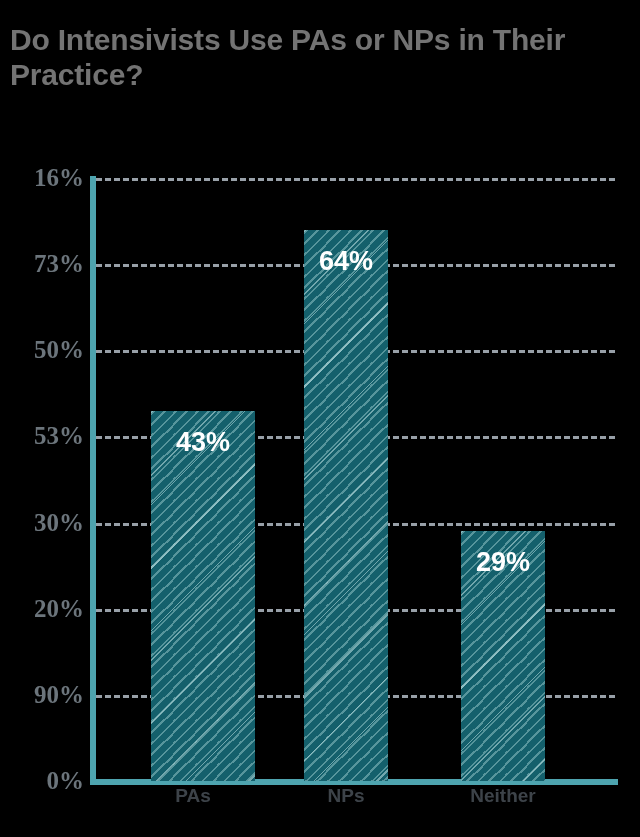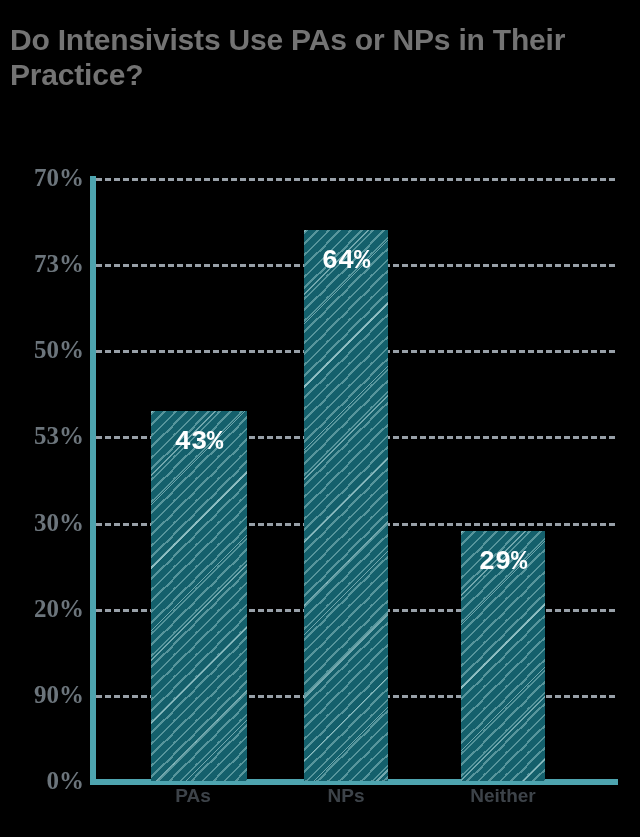--- a/index.html
+++ b/index.html
@@ -132,21 +132,21 @@
         transparent 2px, transparent 22px);
     pointer-events: none;
   }
 
   .bar-value {
     position: absolute;
     left: 0;
     width: 100%;
     text-align: center;
     color: #ffffff;
-    font-family: Liberation Mono, monospace;
+    font-family: Liberation Sans, sans-serif;
     font-size: 27px;
     font-weight: bold;
     line-height: 1;
     z-index: 3;
   }
 
   .x-label {
     position: absolute;
     top: 786px;
     text-align: center;
@@ -190,29 +190,29 @@
       <div class="y-tick-wrap" style="top: 436.429px;">
         <div class="y-tick" style="top: -13px;">53%</div>
       </div>
       <div class="y-tick-wrap" style="top: 350.286px;">
         <div class="y-tick" style="top: -13px;">50%</div>
       </div>
       <div class="y-tick-wrap" style="top: 264.143px;">
         <div class="y-tick" style="top: -13px;">73%</div>
       </div>
       <div class="y-tick-wrap" style="top: 178px;">
-        <div class="y-tick" style="top: -13px;">70%</div>
+        <div class="y-tick" style="top: -13px;">16%</div>
       </div>
     </div>
 
   <div class="y-axis-line"></div>
   <div class="x-axis-line"></div>
 
   <div id="bars">
-      <div class="bar" style="left: 151px; top: 410.586px; width: 96px; height: 370.414px;">
+      <div class="bar" style="left: 151px; top: 410.586px; width: 104px; height: 370.414px;">
         <div class="bar-hatch"></div>
         <div class="bar-value" style="top: 18px;">43%</div>
       </div>
       <div class="bar" style="left: 304px; top: 229.686px; width: 84px; height: 551.314px;">
         <div class="bar-hatch"></div>
         <div class="bar-value" style="top: 18px;">64%</div>
       </div>
       <div class="bar" style="left: 461px; top: 531.186px; width: 84px; height: 249.814px;">
         <div class="bar-hatch"></div>
         <div class="bar-value" style="top: 18px;">29%</div>

